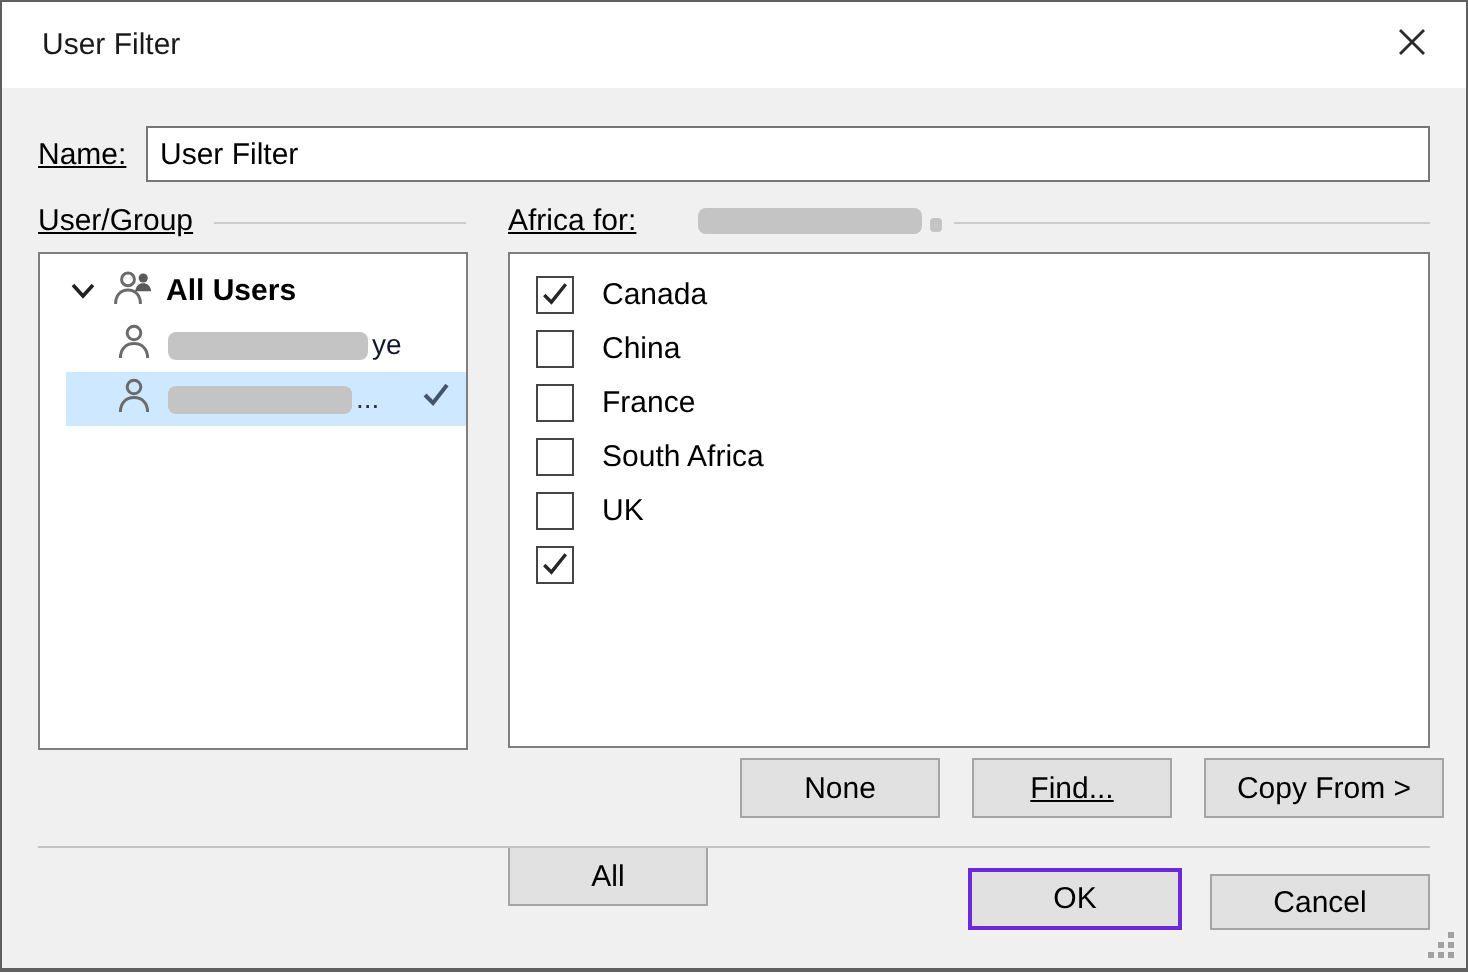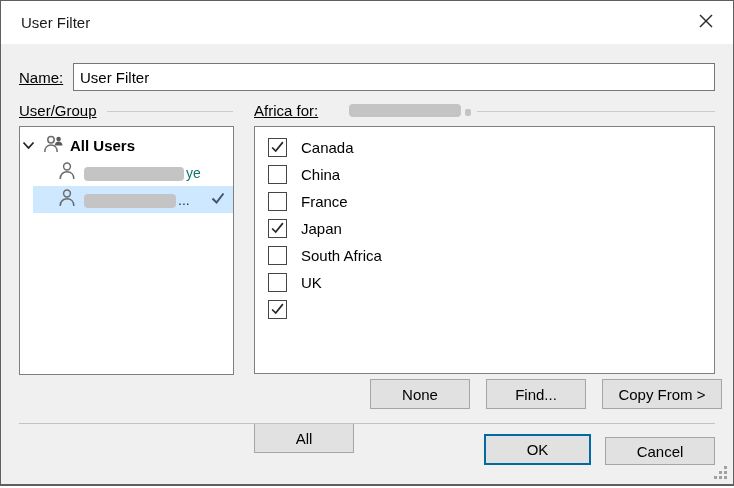--- a/index.html
+++ b/index.html
@@ -30,50 +30,50 @@
   .legend-line { position: absolute; height: 1px; background: #cccccc; }
   .blob { display: inline-block; background: #c4c4c4; border-radius: 4px; }
   .owner-blob { position: absolute; left: 348px; top: 103px; width: 112px; height: 13px; }
   .owner-tail { position: absolute; left: 464px; top: 108px; width: 6px; height: 7px; background: #c4c4c4; border-radius: 2px; }
 
   .listbox { position: absolute; background: #ffffff; border: 1px solid #7f7f7f; }
   .box-users { left: 18px; top: 125px; width: 215px; height: 249px; padding-top: 5px; }
   .box-members { left: 253px; top: 125px; width: 461px; height: 248px; padding-top: 7px; }
 
   .trow { display: flex; align-items: center; height: 27px; font-size: 15px; color: #000; }
-  .trow.root { padding-left: 0; }
+  .trow.root { padding-left: 13px; }
   .trow.child { padding-left: 36px; }
   .trow.selected { background: #cde8ff; margin-left: 13px; padding-left: 23px; }
   .trow .tlabel { margin-left: 6px; }
   .trow.root .tlabel { font-weight: bold; }
   .expander { width: 16px; height: 16px; margin-right: 6px; display: flex; align-items: center; justify-content: center; }
   .ticon { flex: 0 0 auto; }
-  .suffix-dim { color: #0f766e; font-size: 14px; margin-left: 2px; }
+  .suffix-dim { color: #0f172a; font-size: 14px; margin-left: 2px; }
   .suffix-dark { color: #333; font-size: 14px; margin-left: 2px; }
   .tree-check { margin-left: auto; margin-right: 8px; }
 
   .mrow { display: flex; align-items: center; height: 27px; padding-left: 13px; }
   .cbox {
     width: 19px; height: 19px; background: #fff; border: 1px solid #454545;
     display: flex; align-items: center; justify-content: center; flex: 0 0 auto;
   }
   .mlabel { font-size: 15px; color: #000; margin-left: 14px; }
 
   .btn {
     position: absolute; background: #e1e1e1; border: 1px solid #a5a5a5;
     font-size: 15px; font-family: "Liberation Sans", sans-serif; color: #000;
     display: flex; align-items: center; justify-content: center; cursor: default;
   }
   .btn-all   { left: 253px; top: 378px; width: 100px; height: 30px; margin-top: 44px; }
   .btn-none  { left: 369px; top: 378px; width: 100px; height: 30px; }
-  .btn-find  { left: 485px; top: 378px; width: 100px; height: 30px; }
+  .btn-find  { left: 485px; top: 378px; width: 100px; height: 30px; text-decoration: underline; }
   .btn-copy  { left: 601px; top: 378px; width: 120px; height: 30px; }
   .separator { position: absolute; left: 18px; top: 422px; width: 696px; height: 1px; background: #c3c3c3; }
   .btn-reset  { left: 18px;  top: 436px; width: 110px; height: 28px; }
-  .btn-ok     { left: 483px; top: 433px; width: 107px; height: 31px; border: 2px solid #0369a1; }
+  .btn-ok     { left: 483px; top: 433px; width: 107px; height: 31px; border: 2px solid #6d28d9; }
   .btn-cancel { left: 604px; top: 436px; width: 110px; height: 28px; }
 
   .grip { position: absolute; right: 6px; bottom: 5px; width: 13px; height: 13px; }
   .grip i { position: absolute; width: 3px; height: 3px; background: #a0a0a0; }
   .grip i:nth-child(1){ right:0; top:0; }
   .grip i:nth-child(2){ right:0; top:5px; }
   .grip i:nth-child(3){ right:5px; top:5px; }
   .grip i:nth-child(4){ right:0; top:10px; }
   .grip i:nth-child(5){ right:5px; top:10px; }
   .grip i:nth-child(6){ right:10px; top:10px; }
@@ -167,28 +167,20 @@
     <div class="mrow">
       <span class="cbox">
           <svg width="19" height="19" viewBox="0 0 19 19" style="visibility: hidden;">
             <polyline points="3.5,9.5 7.5,13.5 15.5,3.5" fill="none" stroke="#262626" stroke-width="1.9"></polyline>
           </svg>
         </span>
       <span class="mlabel">France</span>
     </div>
     <div class="mrow">
       <span class="cbox">
-          <svg width="19" height="19" viewBox="0 0 19 19">
-            <polyline points="3.5,9.5 7.5,13.5 15.5,3.5" fill="none" stroke="#262626" stroke-width="1.9"></polyline>
-          </svg>
-        </span>
-      <span class="mlabel">Japan</span>
-    </div>
-    <div class="mrow">
-      <span class="cbox">
           <svg width="19" height="19" viewBox="0 0 19 19" style="visibility: hidden;">
             <polyline points="3.5,9.5 7.5,13.5 15.5,3.5" fill="none" stroke="#262626" stroke-width="1.9"></polyline>
           </svg>
         </span>
       <span class="mlabel">South Africa</span>
     </div>
     <div class="mrow">
       <span class="cbox">
           <svg width="19" height="19" viewBox="0 0 19 19" style="visibility: hidden;">
             <polyline points="3.5,9.5 7.5,13.5 15.5,3.5" fill="none" stroke="#262626" stroke-width="1.9"></polyline>

